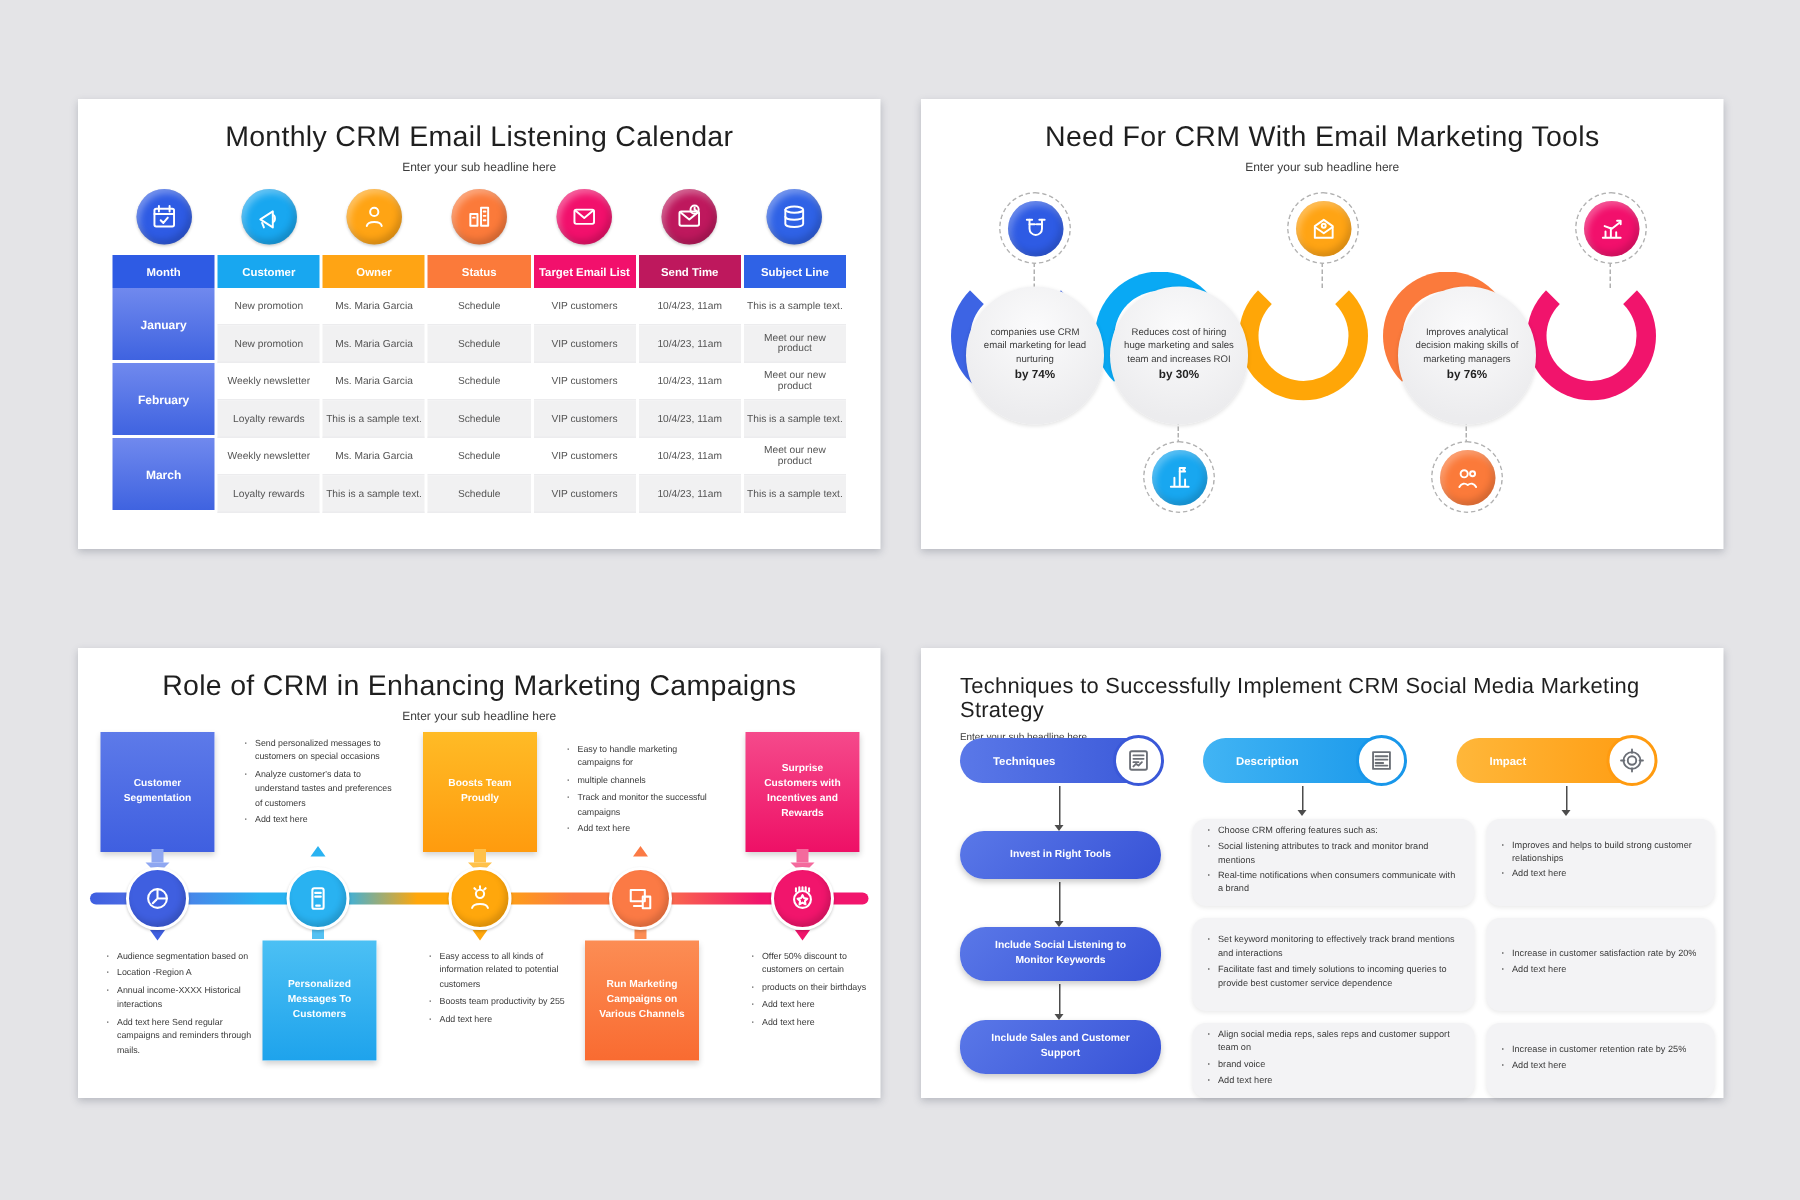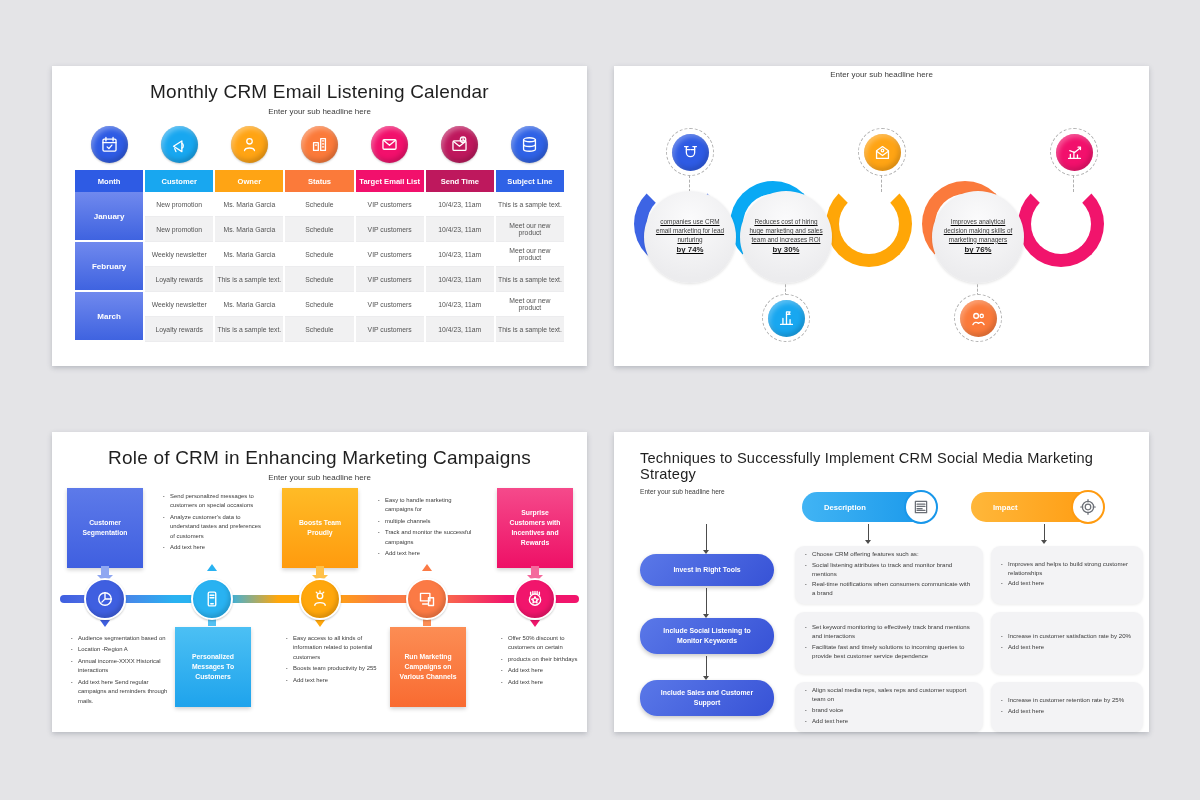--- a/index.html
+++ b/index.html
@@ -57,21 +57,21 @@
   #s2 .arc.open-bot   { border-bottom-color:transparent !important; }
   #s2 .a0{left:20px;  border-color:#3d64e4}
   #s2 .a1{left:116px; border-color:#09a9f4}
   #s2 .a2{left:212px; border-color:#ffa607}
   #s2 .a3{left:308px; border-color:#fb7a3c}
   #s2 .a4{left:404px; border-color:#f1146c}
   #s2 .bigc {
     position:absolute; width:92px; height:92px; border-radius:50%; top:125px; z-index:2;
     background:radial-gradient(circle at 50% 32%, #fbfbfc, #ececee 75%);
     box-shadow:0 1px 3px rgba(0,0,0,.12);
-    display:flex; align-items:center; justify-content:center; text-align:center;text-decoration:underline;
+    display:flex; align-items:center; justify-content:center; text-align:center;
   }
   #s2 .g0{left:30px}#s2 .g1{left:126px}#s2 .g2{left:222px}#s2 .g3{left:318px}#s2 .g4{left:414px}
   #s2 .bt { font-size:6.4px; line-height:1.35; color:#3c3c3c; padding:6px 9px; }
   #s2 .bt b { display:block; font-size:7.8px; color:#222; margin-top:1px; }
   #s2 .dash {
     position:absolute; width:48px; height:48px; border:1px dashed #b2b2b2; border-radius:50%;
     display:flex; align-items:center; justify-content:center; z-index:3; background:#fff;
   }
   #s2 .sic { width:37px; height:37px; border-radius:50%; display:flex; align-items:center; justify-content:center;
     box-shadow: inset -2px -3px 5px rgba(0,0,0,.16), inset 2px 3px 5px rgba(255,255,255,.3); }
@@ -252,20 +252,21 @@
     <div class="dc alt">Loyalty rewards</div>
     <div class="dc alt">This is a sample text.</div>
     <div class="dc alt">Schedule</div>
     <div class="dc alt">VIP customers</div>
     <div class="dc alt">10/4/23, 11am</div>
     <div class="dc alt">This is a sample text.</div>
   </div>
 </section>
 
 <section id="s2" class="slide">
+  <h2 class="t-big">Need For CRM With Email Marketing Tools</h2>
   <div class="t-sub">Enter your sub headline here</div>
 
   <i class="conn c0"></i>
   <i class="conn c1"></i>
   <i class="conn c2"></i>
   <i class="conn c3"></i>
   <i class="conn c4"></i>
 
   <div class="arc a0 open-top"></div>
   <div class="arc a1 open-bot"></div>
@@ -430,20 +431,30 @@
     <li>products on their birthdays</li>
     <li>Add text here</li>
     <li>Add text here</li>
   </ul>
 </section>
 
 <section id="s4" class="slide">
   <h2 class="t-big">Techniques to Successfully Implement CRM Social Media Marketing Strategy</h2>
   <div class="t-sub">Enter your sub headline here</div>
 
+  <div class="hpill hp1">
+      <span>Techniques</span>
+    <span class="hic gray lic">
+        <svg width="18" height="18" viewBox="0 0 16 16">
+          <rect x="3" y="2.5" width="10" height="11" rx="1"></rect>
+          <path d="M5 5h6M5 7h6M5 9h3"></path>
+          <path d="M5 11.5l1.5-1.5 1.5 1 2-2"></path>
+        </svg>
+      </span>
+    </div>
   <div class="hpill hp3">
       <span>Impact</span>
     <span class="hic gray lic">
         <svg width="18" height="18" viewBox="0 0 16 16">
           <circle cx="8" cy="8" r="5"></circle>
           <circle cx="8" cy="8" r="2.5"></circle>
           <path d="M8 1.5v2M8 12.5v2M1.5 8h2M12.5 8h2"></path>
         </svg>
       </span>
     </div>

